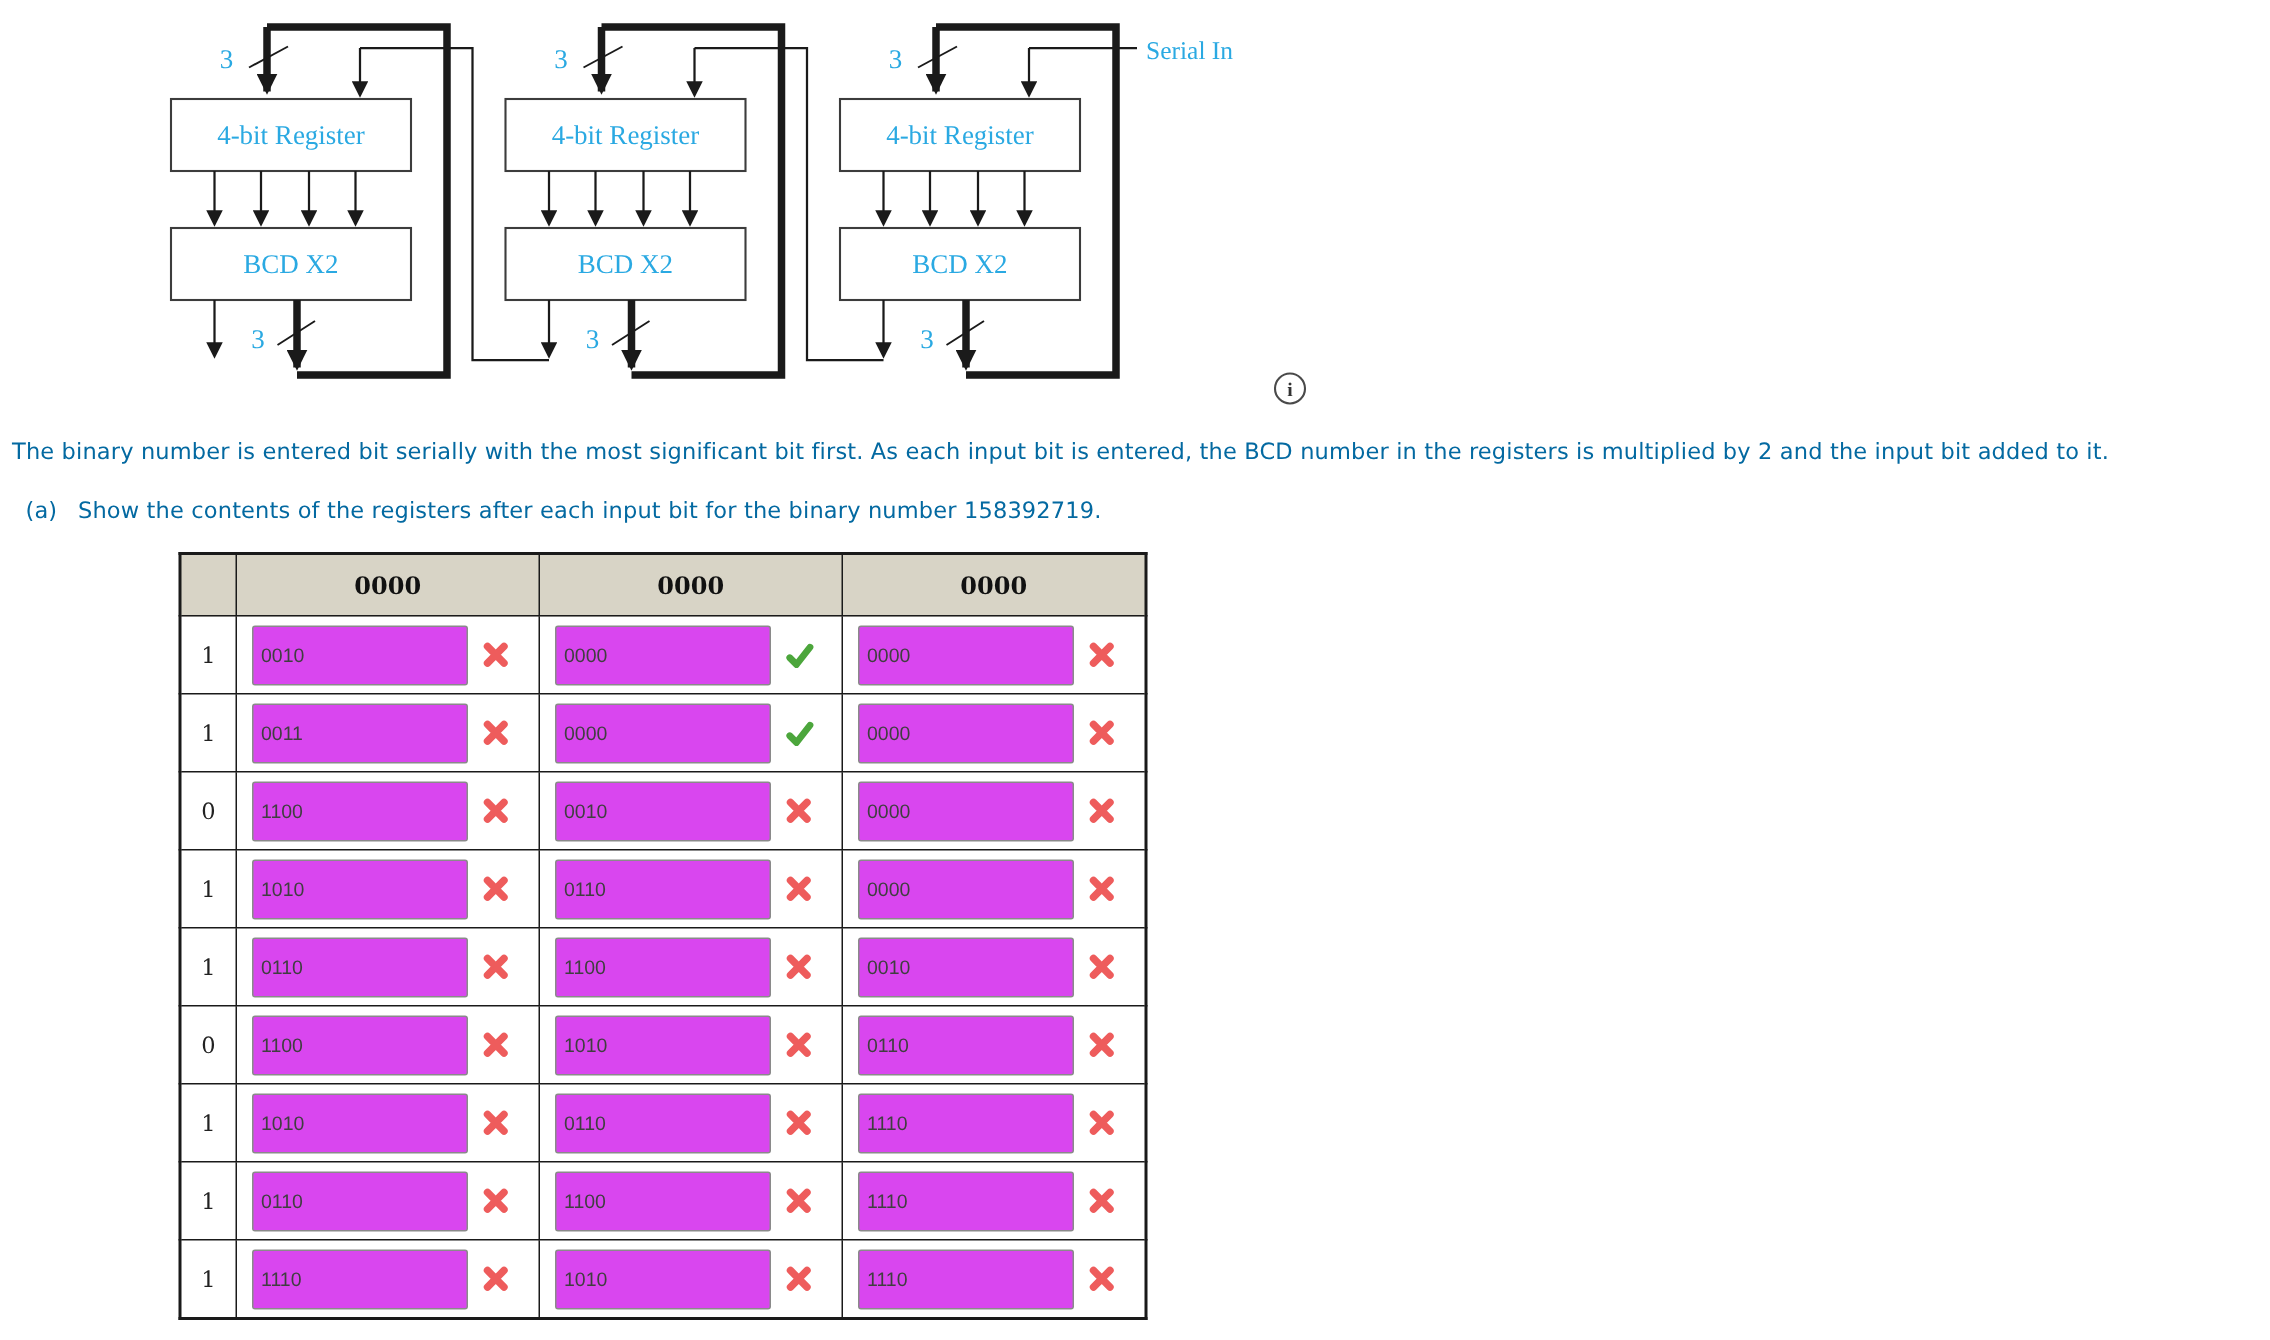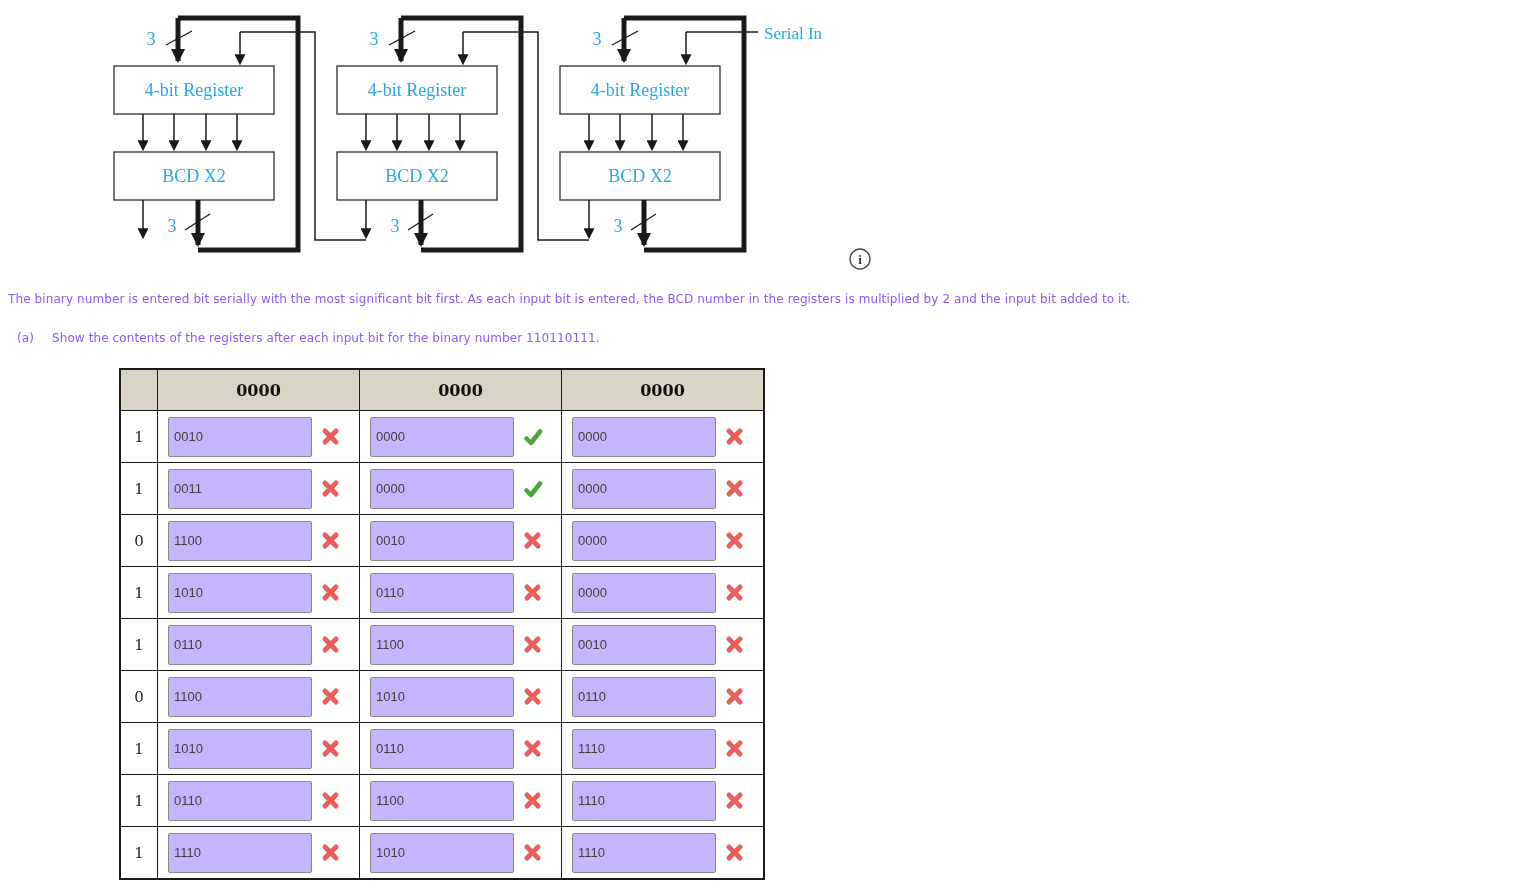--- a/index.html
+++ b/index.html
@@ -6,37 +6,37 @@
     font-family:"DejaVu Sans",sans-serif;position:relative;overflow:hidden;}
   .abs{position:absolute;}
   
   #diagram{left:0;top:0;}
   .blue-label{fill:#2aa9e2;font-family:"Liberation Serif",serif;}
   .box{fill:#ffffff;stroke:#3c3c3c;stroke-width:1.4;}
   .wire{stroke:#1a1a1a;stroke-width:1.5;fill:none;}
   .bus{stroke:#1a1a1a;stroke-width:5;fill:none;}
   .slash{stroke:#1a1a1a;stroke-width:1.3;}
   
-  .para{font-size:12px;color:#8b5cf6;white-space:nowrap;letter-spacing:0.1px;}
+  .para{font-size:15px;color:#0369a1;white-space:nowrap;letter-spacing:0.1px;}
   
   #table-wrap{left:105px;top:368px;margin-left:14px;}
   table.answers{border-collapse:collapse;border:2px solid #1a1a1a;}
   table.answers th, table.answers td{border:1px solid #1a1a1a;padding:0;}
   table.answers th{height:40px;background:#d8d4c6;
     font-family:"DejaVu Serif",serif;font-size:16px;font-weight:bold;color:#111;
     text-align:center;}
   th.corner{width:36px;}
   th.reg-col{width:201px;}
   td.bit{width:36px;height:51px;text-align:center;
     font-family:"DejaVu Serif",serif;font-size:15px;color:#222;}
   td.cell{width:201px;height:51px;}
   .cell-inner{display:flex;align-items:center;gap:9px;padding-left:10px;}
   input.reg{width:144px;height:40px;border:1px solid #8a8a8a;border-radius:2px;
     font-family:"Liberation Sans",sans-serif;font-size:13px;color:#3f3f3f;
-    padding:0 5px;box-sizing:border-box;background:#c4b5fd;}
+    padding:0 5px;box-sizing:border-box;background:#d946ef;}
   .status-icon{display:inline-flex;width:20px;height:20px;align-items:center;}
 </style>
 </head>
 <body>
 
 <svg id="diagram" class="abs" width="900" height="280" viewBox="0 0 900 280">
   <defs>
     <marker id="ah-thin" viewBox="0 0 10 10" markerWidth="11" markerHeight="11" refX="8" refY="5" orient="auto" markerUnits="userSpaceOnUse">
       <path d="M0,0 L10,5 L0,10 Z" fill="#1a1a1a"></path>
     </marker>
@@ -112,21 +112,21 @@
 
   <g>
     <circle cx="860" cy="259" r="10" fill="#ffffff" stroke="#4a4a4a" stroke-width="1.4"></circle>
     <text x="860" y="264" font-size="13" font-weight="bold" text-anchor="middle" font-family="Liberation Serif,serif" fill="#333">i</text>
   </g>
 </svg>
 
 <div class="abs para" style="left:8px;top:292px;">The binary number is entered bit serially with the most significant bit first. As each input bit is entered, the BCD number in the registers is multiplied by 2 and the input bit added to it.</div>
 
 <div class="abs para" style="left:17px;top:331px;">(a)</div>
-<div class="abs para" style="left:52px;top:331px;">Show the contents of the registers after each input bit for the binary number 110110111.</div>
+<div class="abs para" style="left:52px;top:331px;">Show the contents of the registers after each input bit for the binary number 158392719.</div>
 
 <div id="table-wrap" class="abs">
   <table class="answers">
     <thead>
       <tr>
         <th class="corner"></th>
         <th class="reg-col">0000</th>
         <th class="reg-col">0000</th>
         <th class="reg-col">0000</th>
       </tr>

